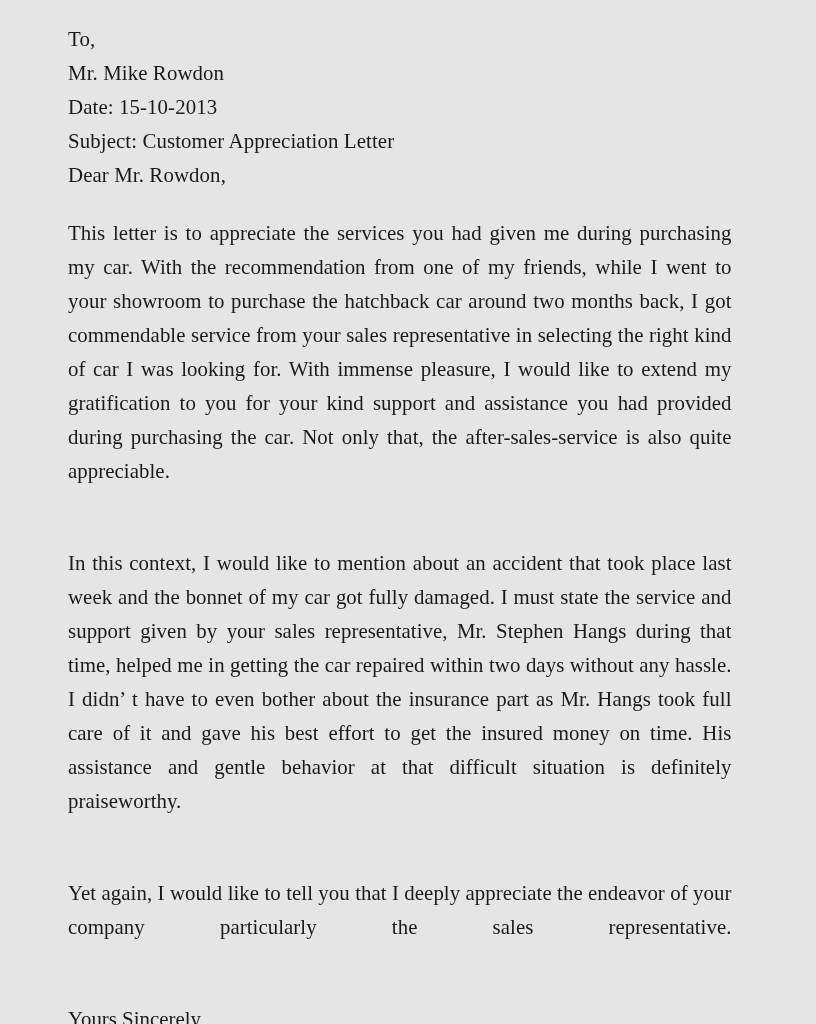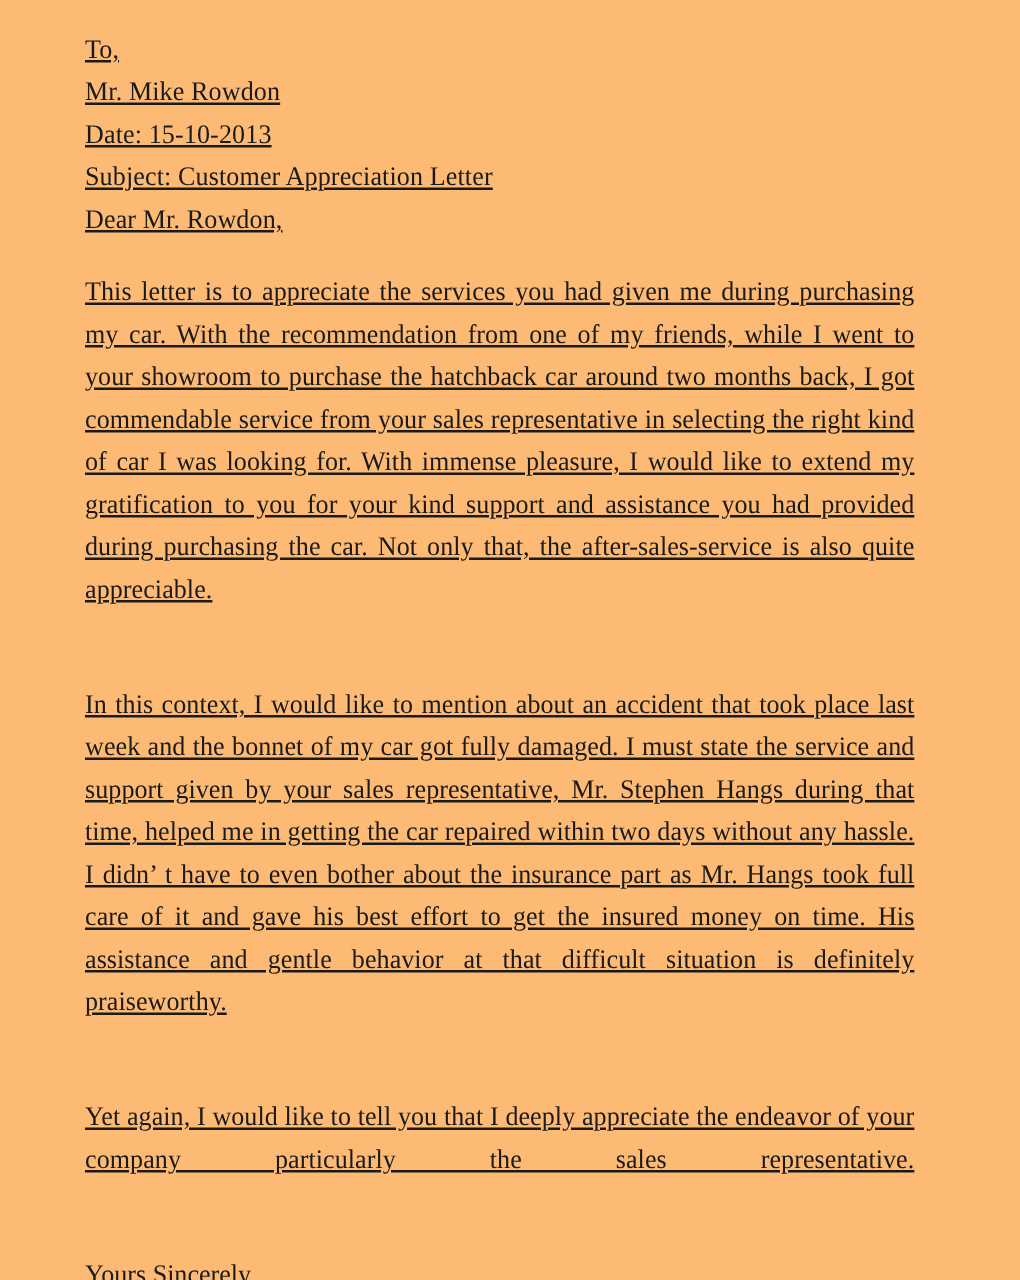--- a/index.html
+++ b/index.html
@@ -15,22 +15,21 @@
     color: #1a1a1a;
     overflow: hidden;
   }
 
   .page {
     position: relative;
     width: 816px;
     height: 1024px;
     box-sizing: border-box;
     padding: 22px 64px 0 68px;
-    background: #fdba74;
-    text-decoration: underline;
+    background: #e5e5e5;
   }
 
   .letter-body {
     width: 684px;
   }
 
   
   .header-block {
     margin: 0 0 0 0;
   }

